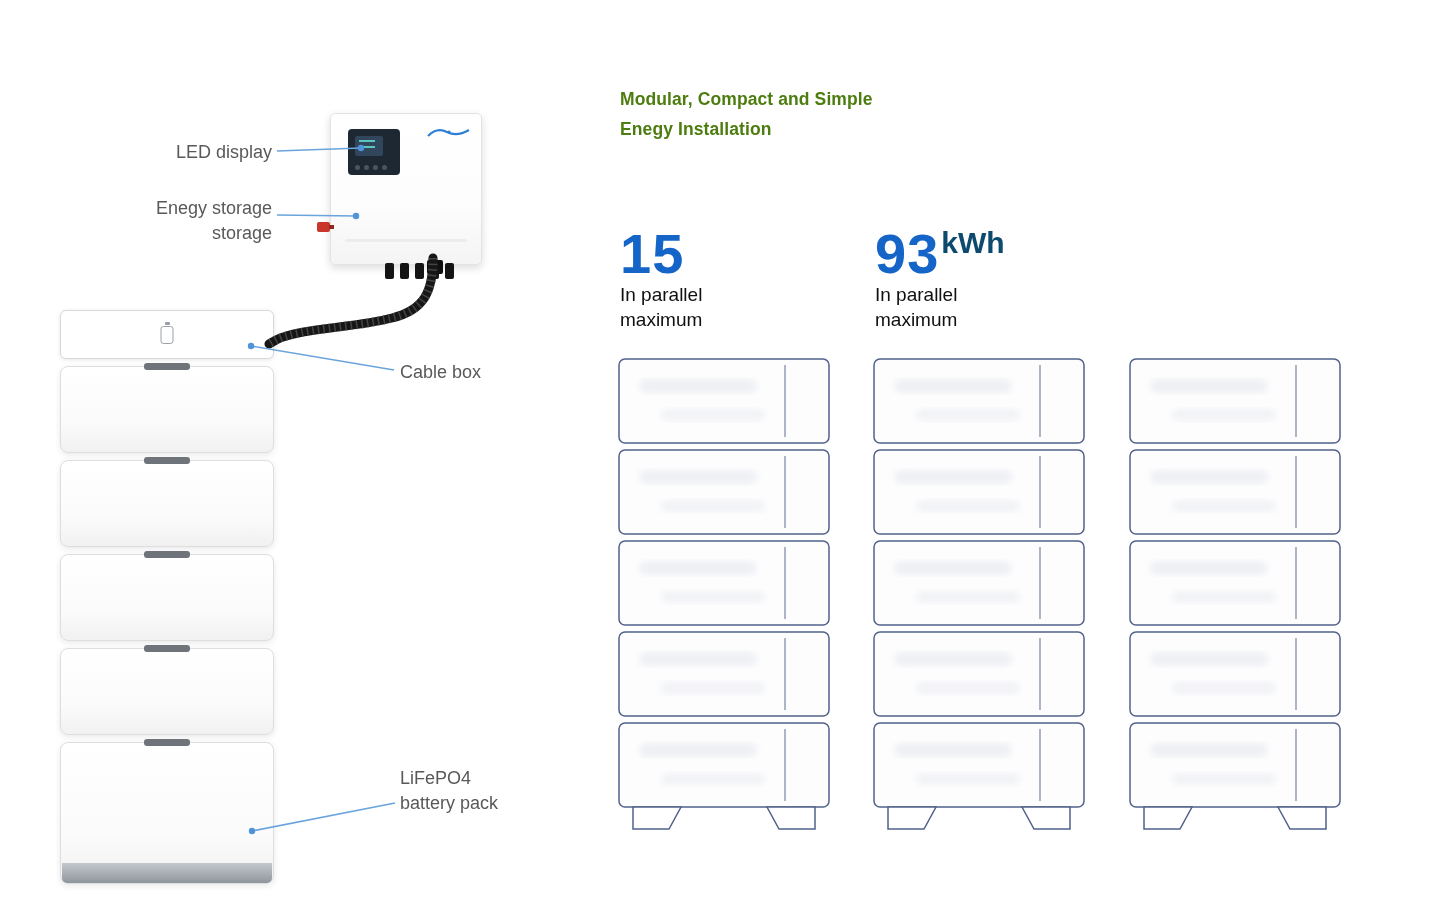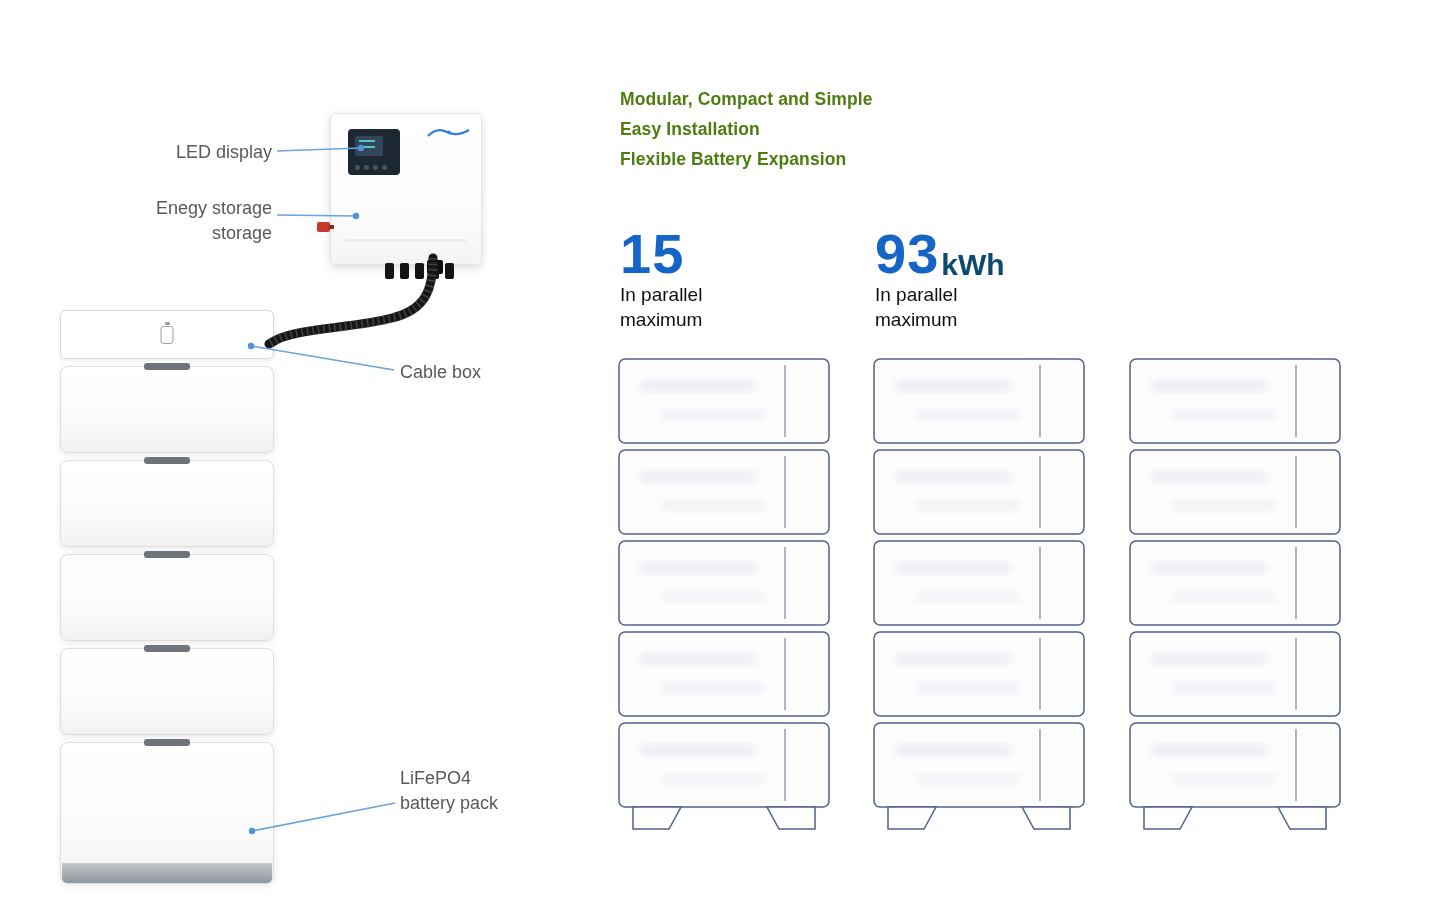--- a/index.html
+++ b/index.html
@@ -82,21 +82,21 @@
   
   .overlay{position:absolute;left:0;top:0;z-index:5;pointer-events:none;}
   
   .features{position:absolute;left:620px;top:84px;z-index:2;}
   .features div{
     font-size:17.5px;font-weight:700;color:#4d7c0f;line-height:30px;letter-spacing:.1px;
   }
   .stat{position:absolute;top:226px;z-index:2;}
   .stat.s1{left:620px;}
   .stat.s2{left:875px;}
-  .stat .valrow{display:flex;align-items:flex-end;}
+  .stat .valrow{display:flex;align-items:flex-start;}
   .stat .val{font-size:56px;line-height:56px;font-weight:800;color:#1565c8;letter-spacing:1px;}
   .stat .unit{font-size:30px;font-weight:800;color:#0c4a6e;margin-left:2px;}
   .stat .cap{font-size:19px;color:#101010;line-height:25px;}
   .stat .cap:first-of-type{margin-top:9px;}
   .tower{position:absolute;top:357px;width:216px;height:476px;z-index:1;}
   .tower.t1{left:617px;} .tower.t2{left:872px;} .tower.t3{left:1128px;}
 </style>
 </head>
 <body>
 
@@ -169,22 +169,21 @@
     <div>storage</div>
   </div>
   <div class="lbl" style="left:400px;top:360px;">Cable box</div>
   <div class="lbl" style="left:400px;top:766px;">
     <div>LiFePO4</div>
     <div>battery pack</div>
   </div>
 
   <div class="features">
     <div>Modular, Compact and Simple</div>
-    <div>Easy Installation</div>
-    <div>Flexible Battery Expansion</div>
+    <div>Enegy Installation</div>
   </div>
 
   <div class="stat s1">
     <div class="valrow">
       <span class="val">15</span>
       <span class="unit"></span>
     </div>
     <div class="cap">In parallel</div>
     <div class="cap">maximum</div>
   </div>

